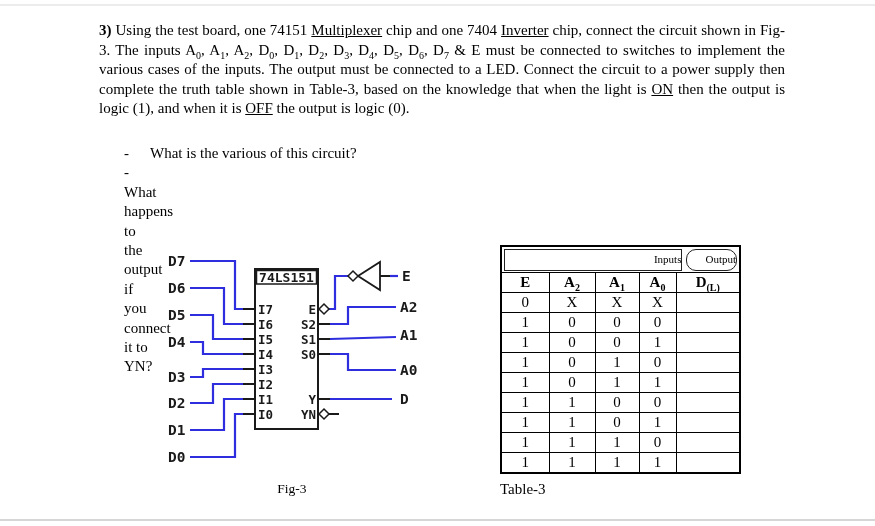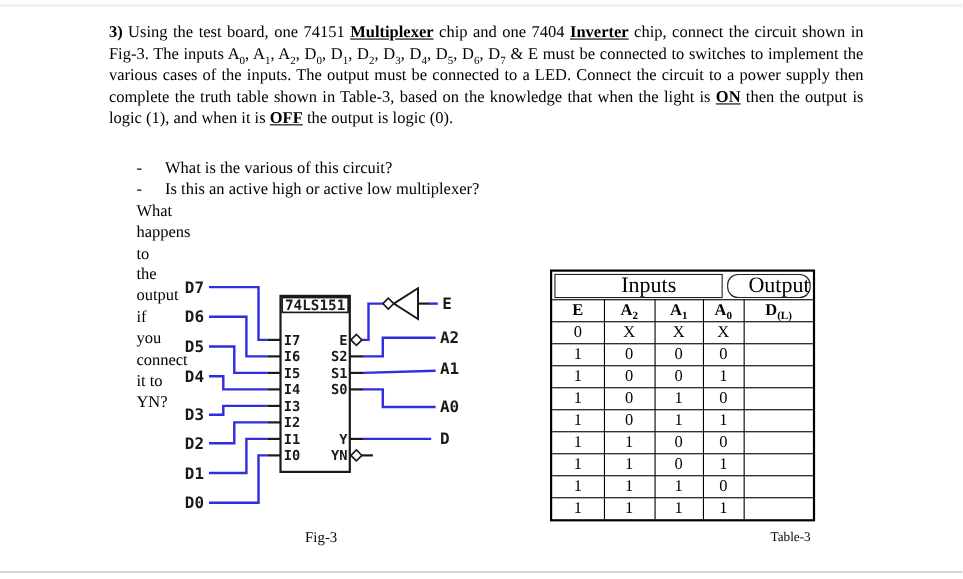--- a/index.html
+++ b/index.html
@@ -11,68 +11,67 @@
   .edge-line{position:absolute;left:0;width:875px;height:2px;}
   .edge-top{top:4px;background:#ececec;}
   .edge-bottom{top:519px;background:#d6d6d6;}
 
   
   .para{
     position:absolute;left:99px;top:21px;width:686px;
     font-size:15px;line-height:19.6px;text-align:justify;
   }
   .seg-b{font-weight:bold;}
-  .seg-u{text-decoration:underline;font-weight:bold;}
+  .seg-u{text-decoration:underline;}
   .para sub, .th-sub{font-size:10px;line-height:0;}
 
   .bullets{position:absolute;left:124px;top:144px;width:560px;font-size:15px;}
   .bullet-row{display:flex;line-height:19.4px;}
   .bullet-dash{width:26px;}
 
   
   .fig-wrap{position:absolute;left:140px;top:240px;width:320px;height:270px;}
   .fig-wrap svg{display:block;}
   .mono-label{font-family:"DejaVu Sans Mono", monospace;font-weight:bold;fill:#1a1a1a;}
   .fig-caption-text{font-family:"Liberation Serif", serif;font-size:13.5px;fill:#000;}
 
   
   .ttable{
     position:absolute;left:500px;top:245px;width:237px;
     border:2px solid #000;background:#fff;
   }
   .group-row{display:flex;margin:2px 2px 1px 2px;}
-  .gbox{border:1.5px solid #222;height:20px;line-height:19px;text-align:center;font-size:20px;padding-left:18px;}
+  .gbox{border:1.5px solid #222;height:20px;line-height:19px;text-align:right;font-size:11px;padding-left:18px;}
   .gbox-inputs{width:165px;margin-right:4px;}
   .gbox-output{flex:1;border-radius:10px;}
   .truth{border-collapse:collapse;width:237px;table-layout:fixed;}
   .truth th,.truth td{
     border-right:1px solid #000;border-bottom:1px solid #000;
     text-align:center;padding:0;height:19px;font-size:15px;
   }
   .truth th{border-top:1px solid #000;font-weight:bold;}
   .truth th:last-child,.truth td:last-child{border-right:none;}
   .truth tr:last-child td{border-bottom:none;}
-  .tbl-caption{position:absolute;left:500px;top:481px;width:237px;text-align:right;font-size:12px;}
+  .tbl-caption{position:absolute;left:500px;top:481px;width:237px;text-align:left;font-size:15px;}
 </style>
 </head>
 <body>
 
 <div class="edge-line edge-top"></div>
 <div class="edge-line edge-bottom"></div>
 
 <div class="para"><span class="seg-b">3)</span><span> Using the test board, one 74151 </span><span class="seg-u">Multiplexer</span><span> chip and one 7404 </span><span class="seg-u">Inverter</span><span> chip, connect the circuit shown in Fig-3.  The inputs A</span><sub>0</sub><span>, A</span><sub>1</sub><span>, A</span><sub>2</sub><span>, D</span><sub>0</sub><span>, D</span><sub>1</sub><span>, D</span><sub>2</sub><span>, D</span><sub>3</sub><span>, D</span><sub>4</sub><span>, D</span><sub>5</sub><span>, D</span><sub>6</sub><span>, D</span><sub>7</sub><span> &amp; E must be connected to switches to implement the various cases of the inputs.  The output must be connected to a LED. Connect the circuit to a power supply then complete the truth table shown in Table-3, based on the knowledge that when the light is </span><span class="seg-u">ON</span><span> then the output is logic (1), and when it is </span><span class="seg-u">OFF</span><span> the output is logic (0).</span></div>
 
 <div class="bullets">
   <div class="bullet-row">
     <span class="bullet-dash">-</span>
     <span>What is the various of this circuit?</span>
   </div>
   <div class="bullet-row">
     <span class="bullet-dash">-</span>
-    <span>Is this an active high or active low multiplexer?</span>
   </div>
   <div class="bullet-row">
     <span class="bullet-dash">What happens to the output if you connect it to YN?</span>
   </div>
 </div>
 
 <div class="fig-wrap">
 <svg width="320" height="270" viewBox="0 0 320 270" xmlns="http://www.w3.org/2000/svg">
 
   <g stroke="#2e2ede" stroke-width="2.2" fill="none">

